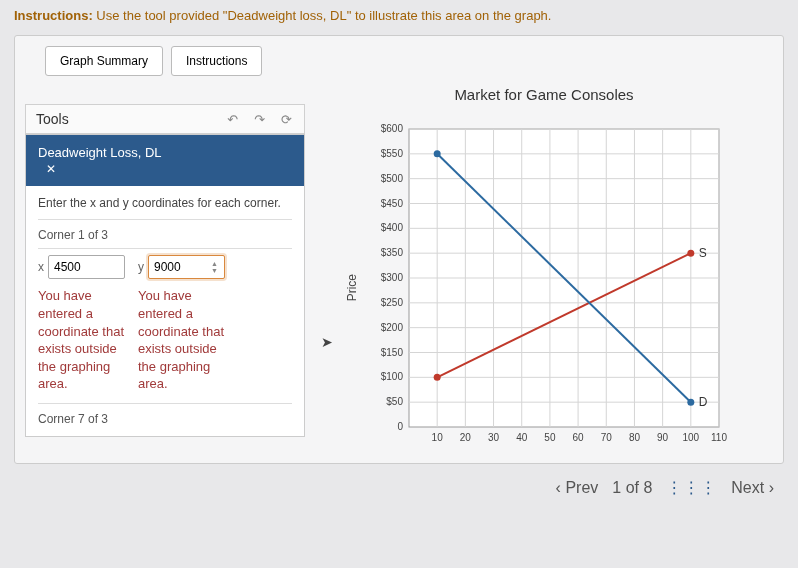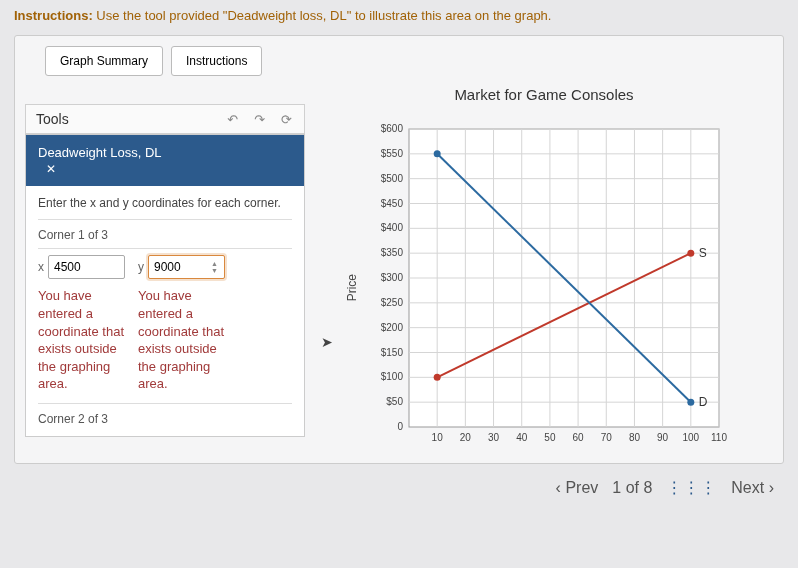--- a/index.html
+++ b/index.html
@@ -83,21 +83,21 @@
               </div>
               <div class="input-group">
                 <div class="input-row">
                   <span class="input-label">y</span>
                   <input class="num-input focus" value="9000" style="">
                   <span class="spinner">▲<br>▼</span>
                 </div>
                 <div class="err">You have entered a coordinate that exists outside the graphing area.</div>
               </div>
             </div>
-            <div class="corner2">Corner 2 of 3</div>
+            <div class="corner2">Corner 7 of 3</div>
           </div>
         </div>
       </div>
 
       <div class="chart-col">
         <span class="cursor-icn">➤</span>
         <div class="chart-title">Market for Game Consoles</div>
         <div class="chart-wrap">
           <div class="ylabel">Price</div>
           <svg id="chart-svg" width="380" height="330">

